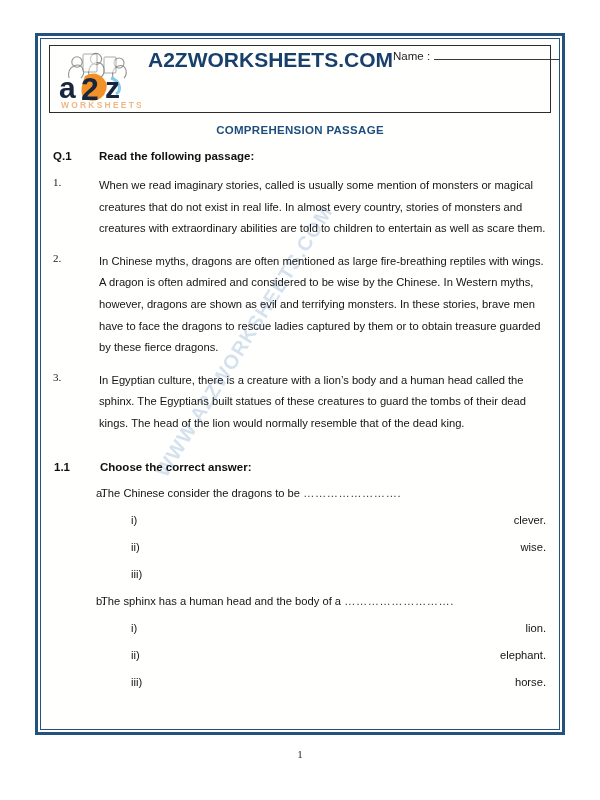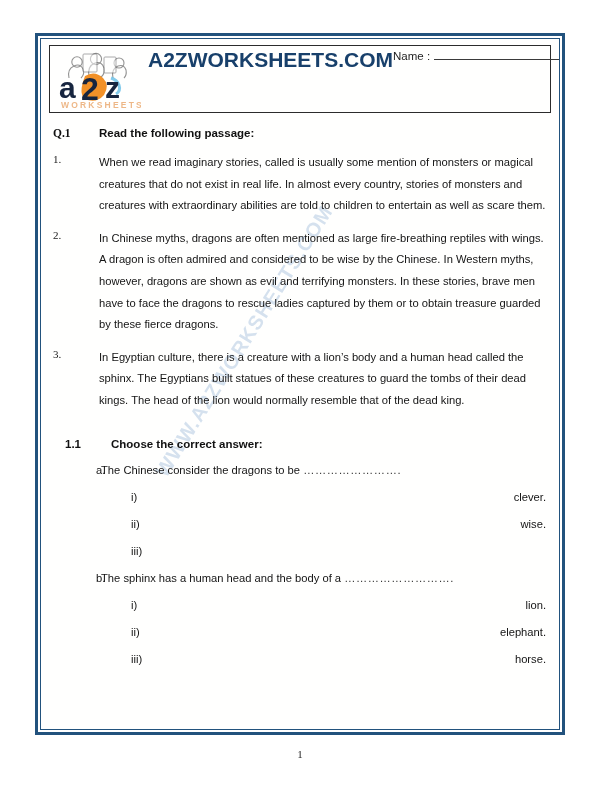--- a/index.html
+++ b/index.html
@@ -138,21 +138,21 @@
     padding: 0 13px 0 12px;
     margin-top: 14px;
   }
   .q-head {
     display: flex;
     font-size: 11.5px;
     font-weight: bold;
     color: #111;
     margin-bottom: 13px;
   }
-  .q-head .q-num { width: 46px; flex: 0 0 46px; font-family: Liberation Serif, serif; }
+  .q-head .q-num { width: 46px; flex: 0 0 46px; }
 
   .para {
     display: flex;
     margin-bottom: 11px;
   }
   .para .p-num {
     width: 46px;
     flex: 0 0 46px;
     font-family: "Liberation Serif", serif;
     font-size: 11px;
@@ -166,21 +166,21 @@
     color: #141414;
     text-align: left;
   }
 
   
   .subq-head {
     display: flex;
     font-size: 11.5px;
     font-weight: bold;
     color: #111;
-    margin: 26px 0 14px 12px;
+    margin: 26px 0 14px 1px;
   }
   .subq-head .q-num { width: 46px; flex: 0 0 46px; }
 
   .opt-row {
     display: flex;
     font-size: 11.2px;
     color: #141414;
     margin-bottom: 15px;
     align-items: baseline;
   }
@@ -270,20 +270,21 @@
           <div class="field-row">
             <span class="field-label">Name :</span>
             <span class="field-line line-name"></span>
             <span class="field-label">Name No. :</span>
             <span class="field-line line-roll"></span>
           </div>
 
         </div>
       </div>
 
+      <div class="section-title">COMPREHENSION PASSAGE</div>
 
       <div class="body-area">
 
         <div class="q-head">
           <span class="q-num">Q.1</span>
           <span>Read the following passage:</span>
         </div>
 
         <div class="para">
           <span class="p-num">1.</span>

